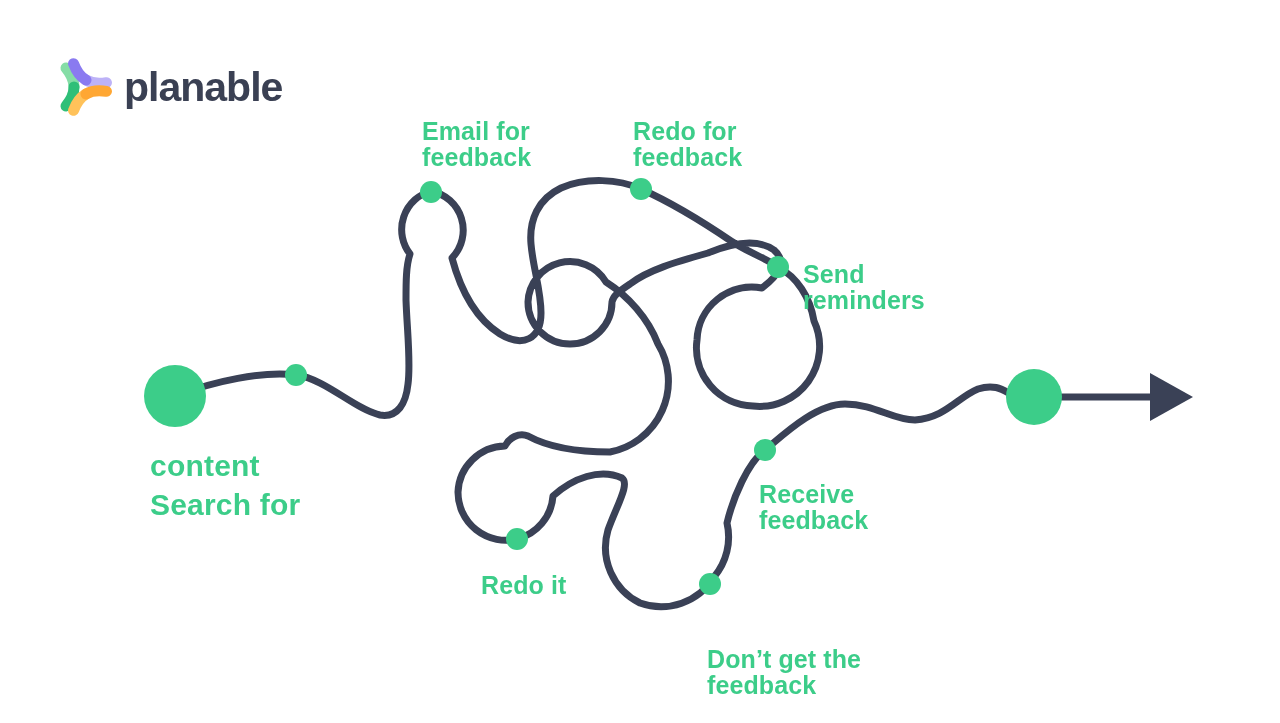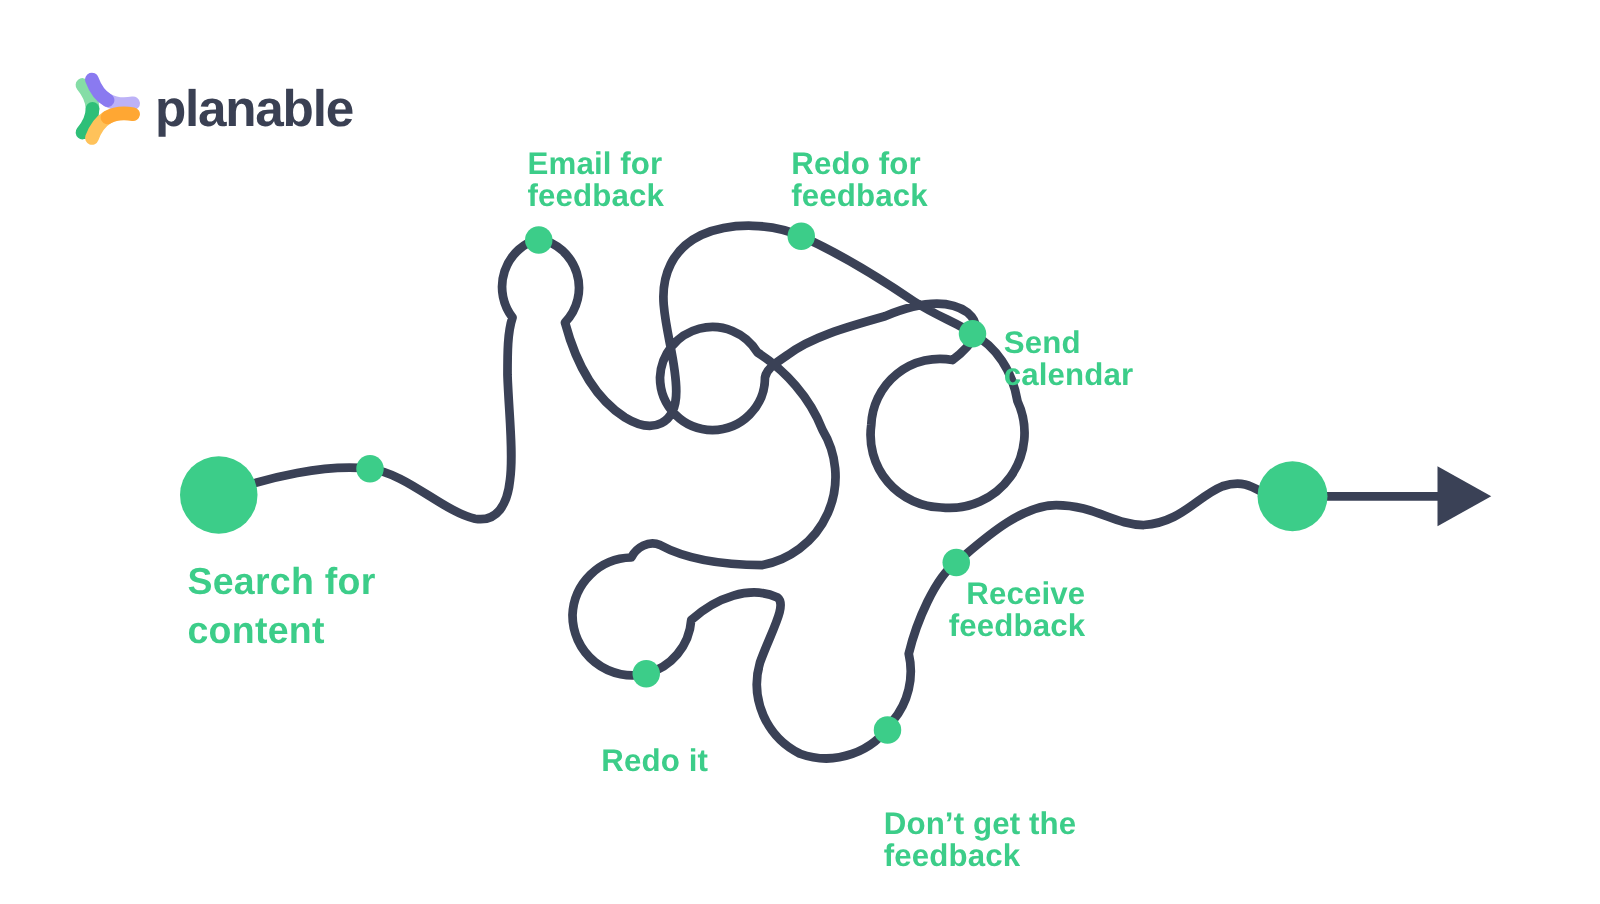--- a/index.html
+++ b/index.html
@@ -102,41 +102,41 @@
         <g transform="rotate(240 30 30)">
           <path d="M 14 11 C 19 17 22 24 22 30" stroke="#FFC25A"></path>
           <path d="M 22 30 C 22 36 19 43 14 49" stroke="#FFA733"></path>
         </g>
       </g>
     </svg>
     <div class="logo-word">planable</div>
   </div>
 
   <div class="title" style="left:150px;top:446px;">
+    <div>content</div>
     <div>Search for</div>
-    <div>content</div>
   </div>
 
   <div class="label" style="left:422px;top:118px;">
     <div>Email for</div>
     <div>feedback</div>
   </div>
   <div class="label" style="left:633px;top:118px;">
     <div>Redo for</div>
     <div>feedback</div>
   </div>
   <div class="label" style="left:803px;top:225px;margin-top:36px;">
     <div>Send</div>
-    <div>calendar</div>
+    <div>reminders</div>
   </div>
-  <div class="label" style="left:759px;top:462px;text-align:right;">
+  <div class="label" style="left:759px;top:481px;">
     <div>Receive</div>
     <div>feedback</div>
   </div>
-  <div class="label" style="left:481px;top:596px;">
+  <div class="label" style="left:481px;top:572px;">
     <div>Redo it</div>
   </div>
   <div class="label" style="left:707px;top:646px;">
     <div>Don’t get the</div>
     <div>feedback</div>
   </div>
 
 </div>
 
 </body></html>

